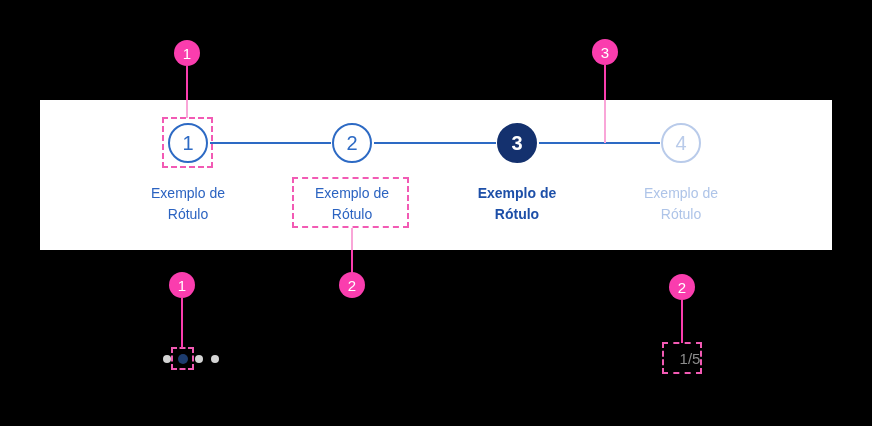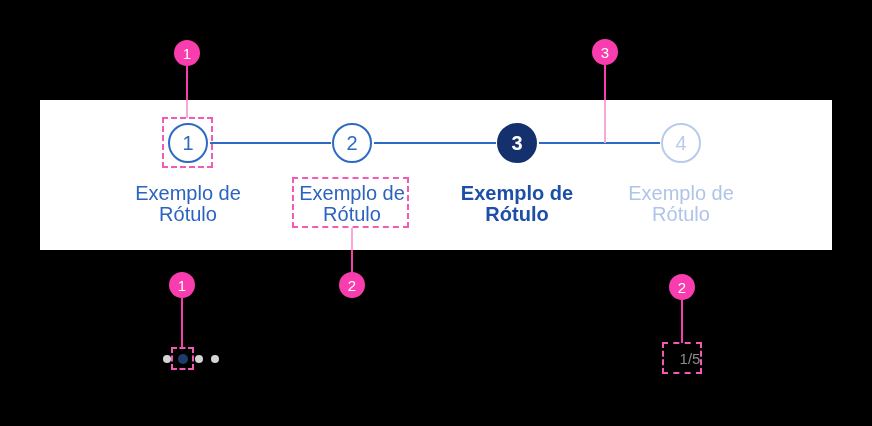--- a/index.html
+++ b/index.html
@@ -31,21 +31,21 @@
   .c-step1 { left: 168px; } .c-step2 { left: 332px; }
   .c-step3 { left: 497px; } .c-step4 { left: 661px; }
 
   .connector { height: 2px; top: 142px; background: var(--step-blue); }
   .conn-1 { left: 210px; width: 121px; }
   .conn-2 { left: 374px; width: 122px; }
   .conn-3 { left: 539px; width: 121px; }
 
   .step-label {
     top: 183px; width: 140px; text-align: center;
-    font-size: 20px; line-height: 21px; font-weight: 500;
+    font-size: 14px; line-height: 21px; font-weight: 500;
     color: var(--label-blue);
   }
   .step-label.active { color: var(--active-label-navy); font-weight: 600; }
   .step-label.disabled { color: var(--disabled-label); }
   .l-step1 { left: 118px; } .l-step2 { left: 282px; }
   .l-step3 { left: 447px; } .l-step4 { left: 611px; }
 
   
   .badge {
     width: 26px; height: 26px; border-radius: 50%;

